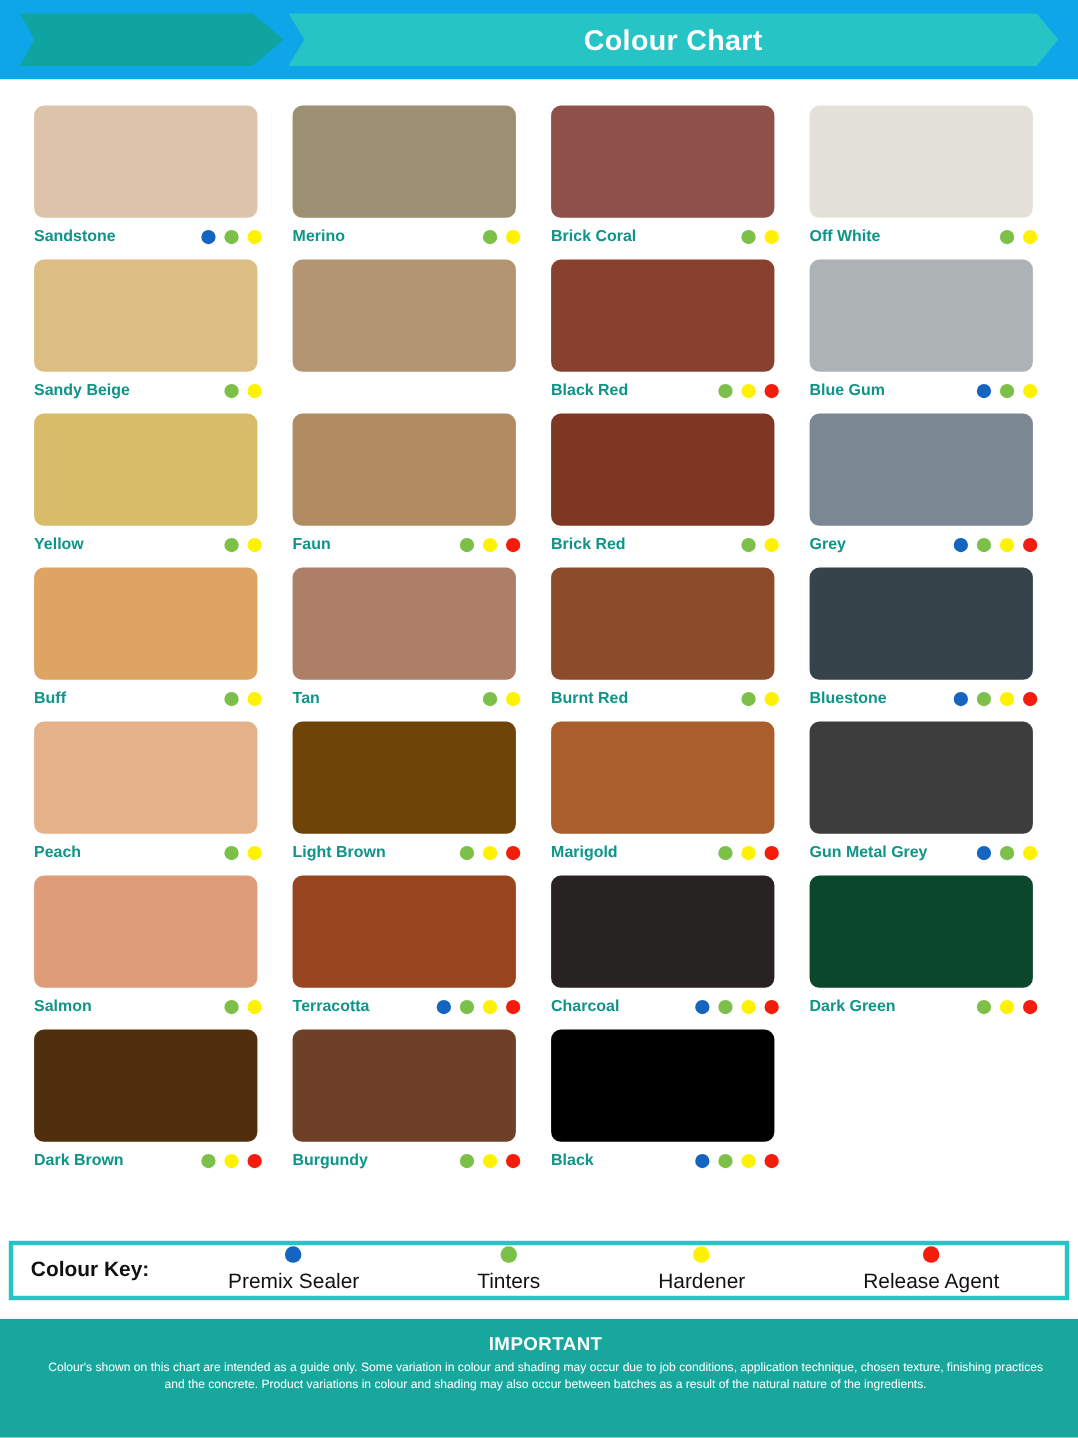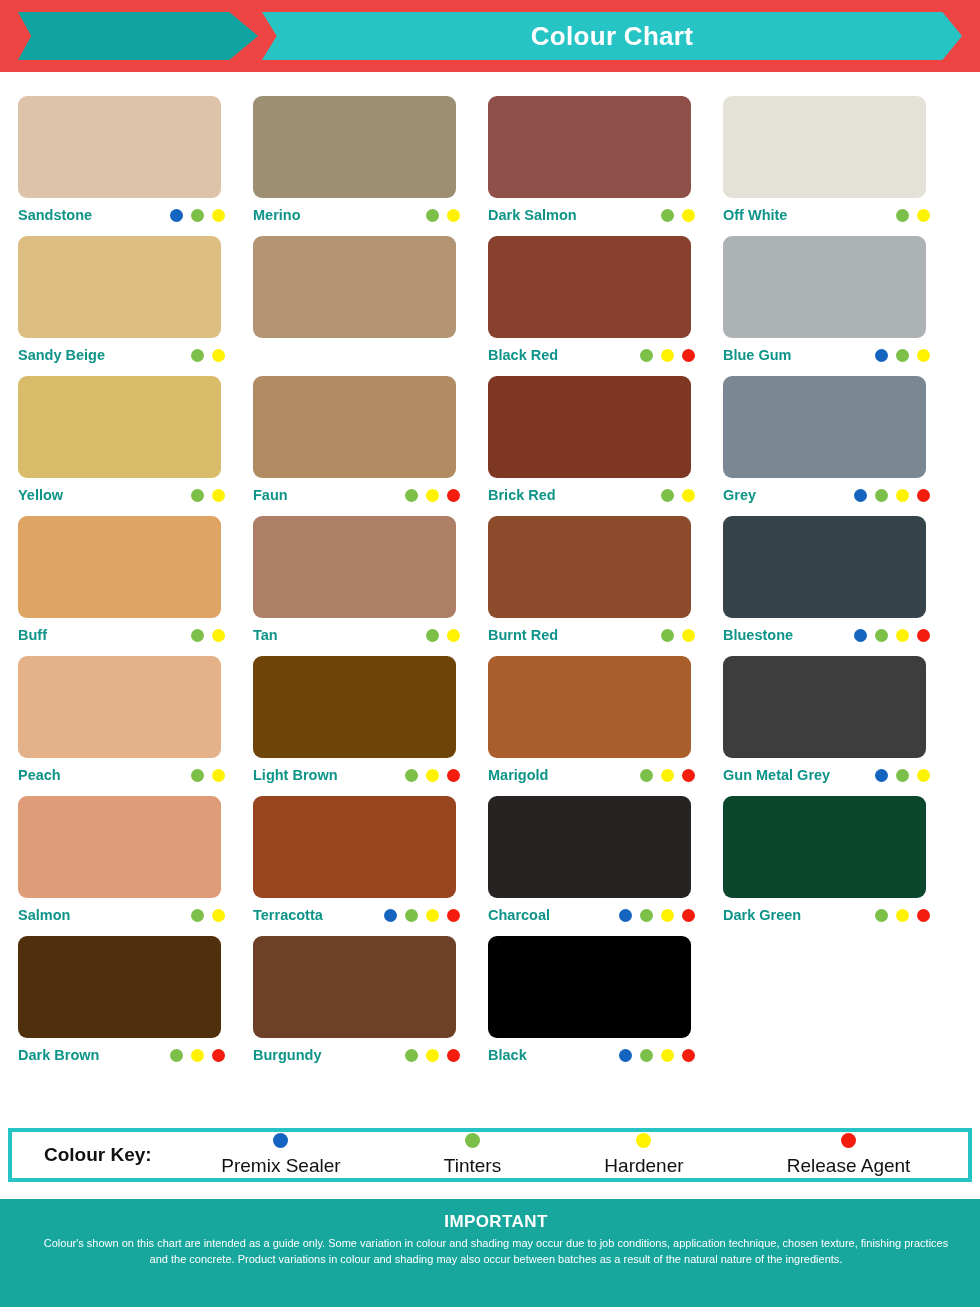--- a/index.html
+++ b/index.html
@@ -13,21 +13,21 @@
     font-family: "Liberation Sans", sans-serif;
     overflow: hidden;
     position: relative;
   }
 
   
   .header {
     position: relative;
     height: 72px;
     width: 980px;
-    background: #ef4444;
+    background: #0ea5e9;
   }
   .chev-left {
     position: absolute;
     left: 18px;
     top: 12px;
     width: 240px;
     height: 48px;
     background: #0FA49F;
     -webkit-clip-path: polygon(0 0, 88% 0, 100% 50%, 88% 100%, 0 100%, 5.5% 50%);
     clip-path: polygon(0 0, 88% 0, 100% 50%, 88% 100%, 0 100%, 5.5% 50%);
@@ -55,21 +55,21 @@
   
   .grid {
     position: absolute;
     top: 96px;
     left: 0;
     width: 980px;
     display: grid;
     grid-template-columns: repeat(4, 235px);
     column-gap: 0px;
     row-gap: 0px;
-    padding-left: 18px;
+    padding-left: 31px;
     box-sizing: border-box;
   }
   .cell {
     width: 235px;
     height: 140px;
     position: relative;
   }
   .swatch {
     width: 203px;
     height: 102px;
@@ -117,21 +117,21 @@
     border: 4px solid #26C4C4;
     background: #ffffff;
     box-sizing: border-box;
     display: flex;
     align-items: center;
   }
   .key-title {
     color: #111111;
     font-size: 19px;
     font-weight: bold;
-    margin-left: 32px;
+    margin-left: 16px;
     white-space: nowrap;
   }
   .key-items {
     display: flex;
     align-items: center;
     flex: 1;
     justify-content: space-around;
     padding-left: 18px;
     padding-right: 6px;
   }
@@ -205,21 +205,21 @@
         <span class="cname">Merino</span>
         <span class="dots">
           <span class="dot tinters"></span>
           <span class="dot hardener"></span>
         </span>
       </div>
     </div>
     <div class="cell">
       <div class="swatch" style="background: rgb(142, 80, 72);"></div>
       <div class="labelrow">
-        <span class="cname">Dark Salmon</span>
+        <span class="cname">Brick Coral</span>
         <span class="dots">
           <span class="dot tinters"></span>
           <span class="dot hardener"></span>
         </span>
       </div>
     </div>
     <div class="cell">
       <div class="swatch" style="background: rgb(228, 226, 216);"></div>
       <div class="labelrow">
         <span class="cname">Off White</span>

